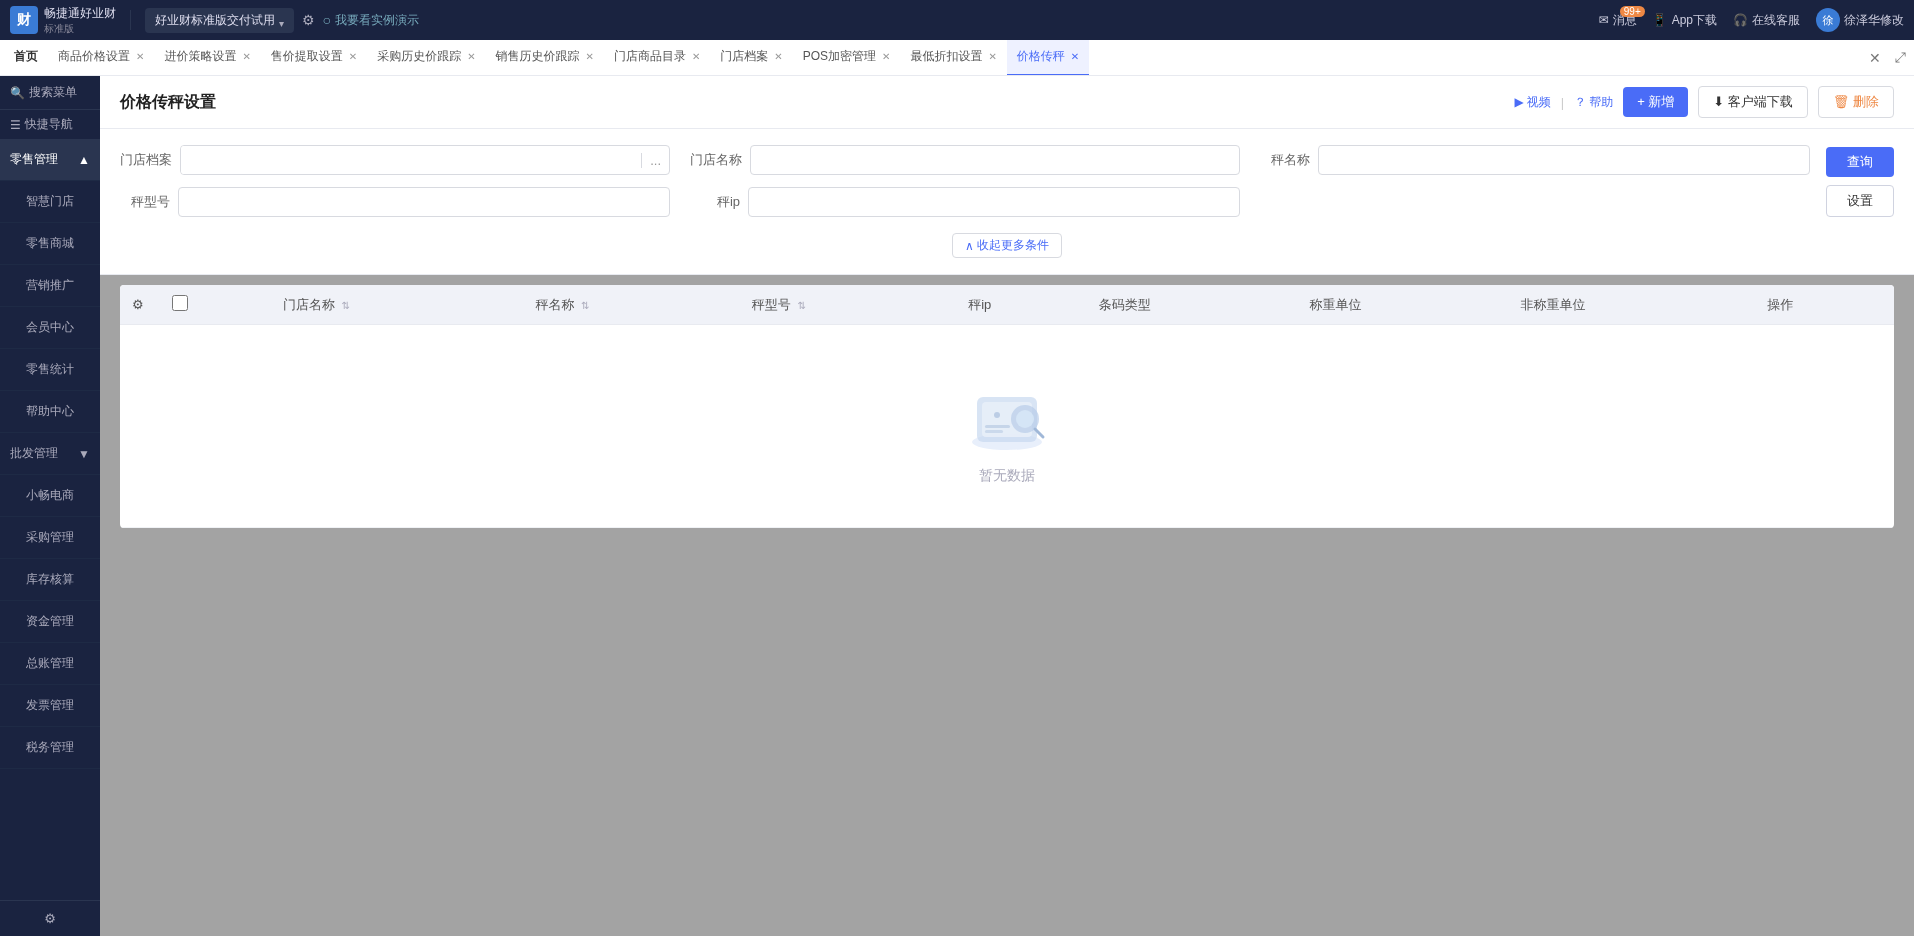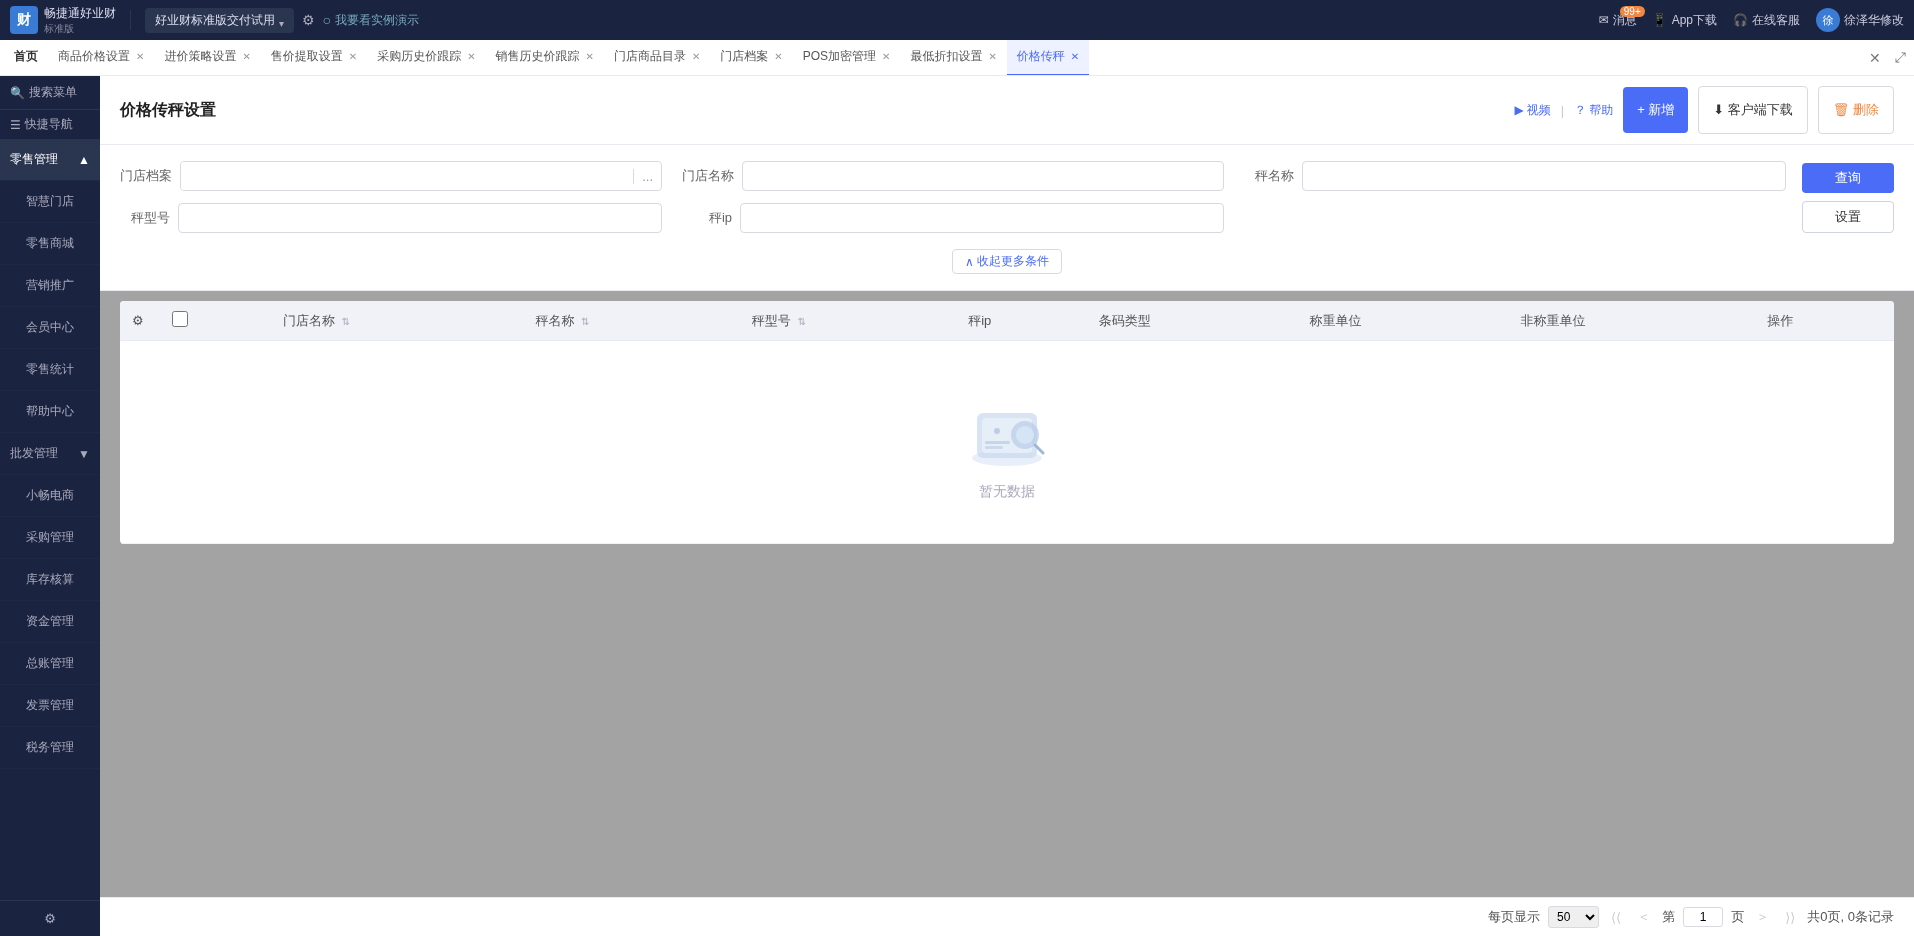--- a/index.html
+++ b/index.html
@@ -95,26 +95,26 @@
       border-bottom: 1px solid #e8eaf0;
       display: flex;
       align-items: center;
       justify-content: space-between;
       flex-shrink: 0;
     }
     .page-title { font-size: 16px; font-weight: bold; color: #222; }
     .header-actions { display: flex; align-items: center; gap: 10px; }
     .header-link { color: #4a6cf7; font-size: 12px; cursor: pointer; display: flex; align-items: center; gap: 3px; }
     .header-divider { color: #ccc; }
-    .btn { padding: 14px 14px; border-radius: 4px; font-size: 13px; cursor: pointer; border: none; display: flex; align-items: center; gap: 4px; text-align: center; }
+    .btn { padding: 6px 14px; border-radius: 4px; font-size: 13px; cursor: pointer; border: none; display: flex; align-items: center; gap: 4px; text-align: center; }
     .btn-primary { background: #4a6cf7; color: #fff; }
     .btn-default { background: #fff; color: #333; border: 1px solid #d8dae0; }
     .btn-danger { background: #fff; color: #e84; border: 1px solid #d8dae0; }
     .btn-query { background: #4a6cf7; color: #fff; padding: 6px 20px; border-radius: 4px; border: none; cursor: pointer; font-size: 13px; }
-    .btn-set { background: #fff; color: #333; border: 1px solid #d0d3e0; padding: 6px 32px; border-radius: 4px; cursor: pointer; font-size: 13px; }
+    .btn-set { background: #fff; color: #333; border: 1px solid #d0d3e0; padding: 6px 20px; border-radius: 4px; cursor: pointer; font-size: 13px; }
 
     
     .search-panel {
       background: #fff;
       padding: 16px 20px 8px;
       border-bottom: 1px solid #e8eaf0;
       flex-shrink: 0;
     }
     .search-row { display: flex; align-items: center; gap: 20px; margin-bottom: 12px; }
     .search-field { display: flex; align-items: center; gap: 8px; flex: 1; }
@@ -449,32 +449,15 @@
                   <rect x="38" y="63" width="18" height="3" rx="1.5" fill="#b0c4e0" opacity="0.5"></rect>
                 </svg>
                 <span class="empty-text">暂无数据</span>
               </div>
             </td>
           </tr>
         </tbody>
       </table>
     </div>
 
-    <div class="pagination">
-      <span>每页显示</span>
-      <select>
-        <option value="50" selected="">50</option>
-        <option value="10">10</option>
-        <option value="20">20</option>
-        <option value="100">100</option>
-      </select>
-      <span class="page-btn disabled">⟨⟨</span>
-      <span class="page-btn disabled">＜</span>
-      <span>第</span>
-      <input type="text" value="1" style="">
-      <span>页</span>
-      <span class="page-btn disabled">＞</span>
-      <span class="page-btn disabled">⟩⟩</span>
-      <span>共0页, 0条记录</span>
-    </div>
 
   </div>
 </div>
 
 </body></html>

